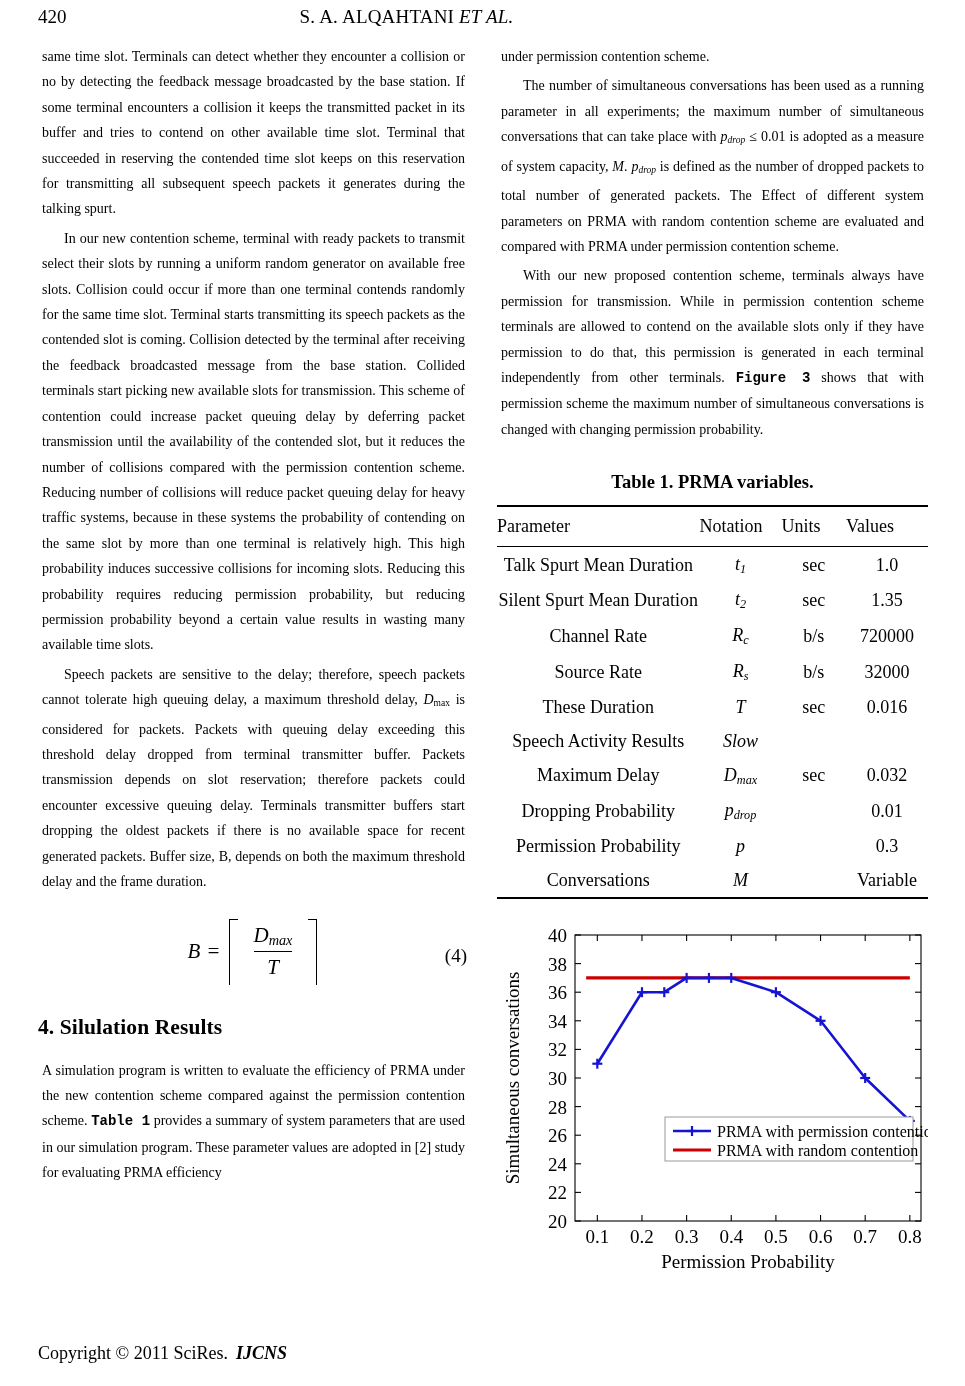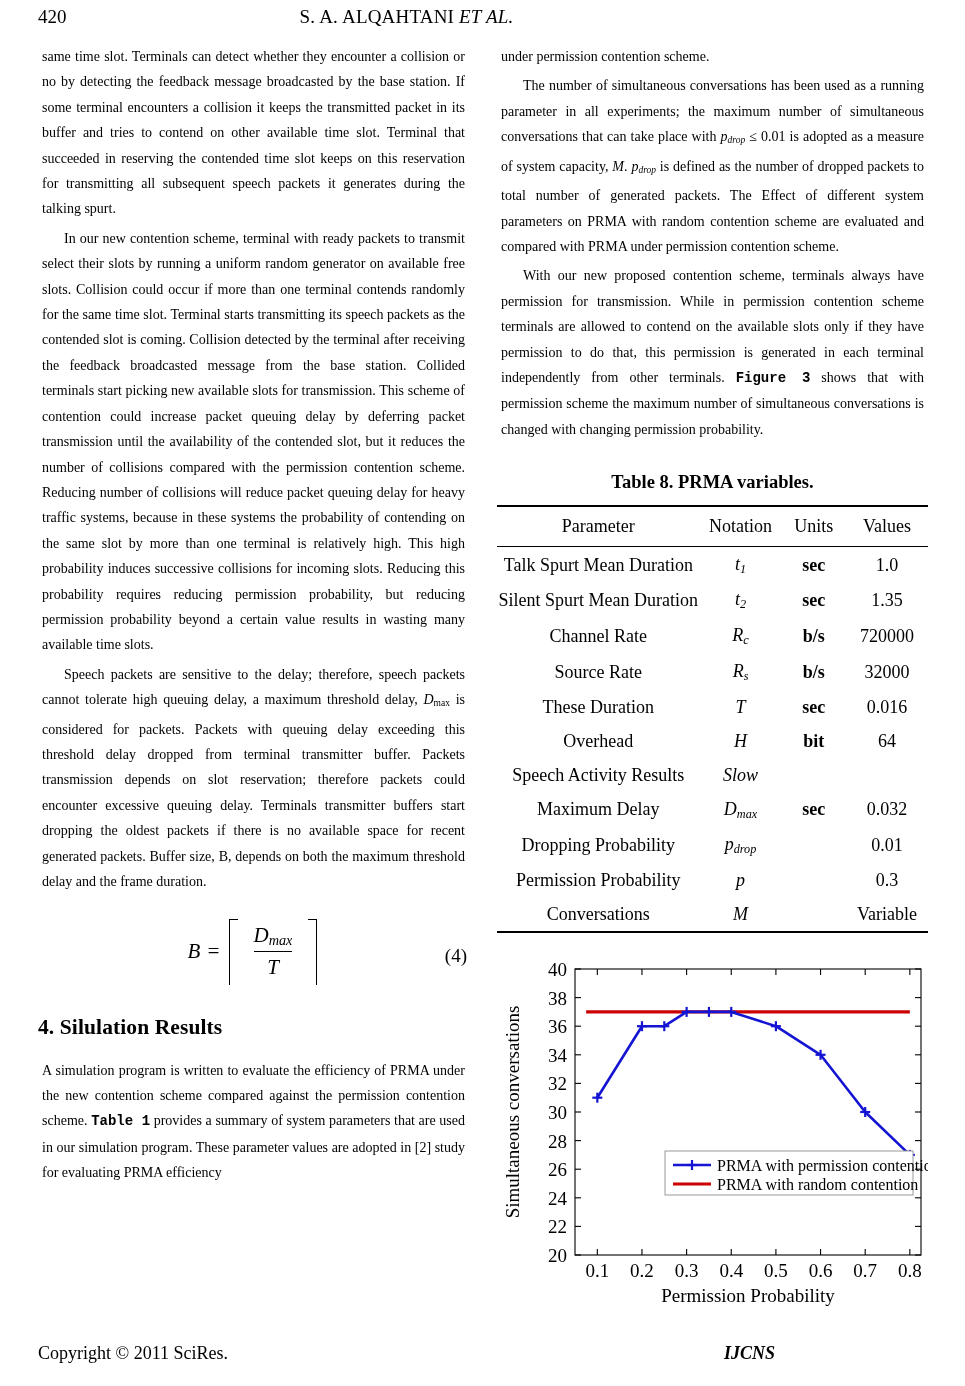--- a/index.html
+++ b/index.html
@@ -157,37 +157,37 @@
     margin: 0 0 12px 0;
   }
   table.prma {
     border-collapse: collapse;
     width: 100%;
     font-size: 18px;
   }
   table.prma thead th {
     font-weight: normal;
     padding: 9px 0 9px 0;
-    text-align: center;
+    text-align: left;
   }
   table.prma thead tr {
     border-top: 2.1px solid #000;
     border-bottom: 1.1px solid #000;
   }
   table.prma tbody tr:last-child {
     border-bottom: 2.1px solid #000;
   }
   table.prma tbody td {
     padding: 6.5px 0;
     text-align: center;
     font-size: 18px;
   }
   table.prma td.param { width: 47%; text-align: center; }
   table.prma td.notation { width: 19%; font-style: italic; }
-  table.prma td.units { width: 15%; font-weight: bold; }
+  table.prma td.units { width: 15%; }
   table.prma td.values { width: 19%; }
   table.prma th.param { width: 47%; }
   table.prma th.notation { width: 19%; }
   table.prma th.units { width: 15%; }
   table.prma th.values { width: 19%; }
 
   
   .figure {
     margin-top: 22px;
     position: relative;
@@ -198,22 +198,22 @@
     height: 360px;
   }
 
   
   .footer {
     position: absolute;
     left: 38px;
     right: 38px;
     bottom: 22px;
     display: flex;
-    justify-content: space-between;
     font-size: 18px;
+    gap: 8px;
   }
   .footer .right {
     font-weight: bold;
     font-style: italic;
   }
 </style>
 </head>
 <body>
 
 <div class="page">
@@ -264,21 +264,21 @@
 
     <div class="col">
 
       <p class="body">under permission contention scheme.</p>
 
       <p class="body indent"><span>The number of simultaneous conversations has been used as a running parameter in all experiments; the maximum number of simultaneous conversations that can take place with </span><span class="i">p</span><sub class="i">drop</sub><span> ≤ 0.01 is adopted as a measure of system capacity, </span><span class="i">M</span><span>. </span><span class="i">p</span><sub class="i">drop</sub><span> is defined as the number of dropped packets to total number of generated packets. The Effect of different system parameters on PRMA with random contention scheme are evaluated and compared with PRMA under permission contention scheme.</span></p>
 
       <p class="body indent"><span>With our new proposed contention scheme, terminals always have permission for transmission. While in permission contention scheme terminals are allowed to contend on the available slots only if they have permission to do that, this permission is generated in each terminal independently from other terminals. </span><span class="b">Figure 3</span><span> shows that with permission scheme the maximum number of simultaneous conversations is changed with changing permission probability.</span></p>
 
       <div style="margin-top:30px;">
-        <div class="table-caption">Table 8. PRMA variables.</div>
+        <div class="table-caption">Table 1. PRMA variables.</div>
         <table class="prma">
           <thead>
             <tr>
               <th class="param">Parameter</th>
               <th class="notation">Notation</th>
               <th class="units">Units</th>
               <th class="values">Values</th>
             </tr>
           </thead>
           <tbody id="table-body">
@@ -304,26 +304,20 @@
                 <td class="param">Source Rate</td>
                 <td class="notation">R<sub>s</sub></td>
                 <td class="units">b/s</td>
                 <td class="values">32000</td>
               </tr>
               <tr>
                 <td class="param">These Duration</td>
                 <td class="notation">T</td>
                 <td class="units">sec</td>
                 <td class="values">0.016</td>
-              </tr>
-              <tr>
-                <td class="param">Overhead</td>
-                <td class="notation">H</td>
-                <td class="units">bit</td>
-                <td class="values">64</td>
               </tr>
               <tr>
                 <td class="param">Speech Activity Results</td>
                 <td class="notation">Slow</td>
                 <td class="units"></td>
                 <td class="values"></td>
               </tr>
               <tr>
                 <td class="param">Maximum Delay</td>
                 <td class="notation">D<sub>max</sub></td>

